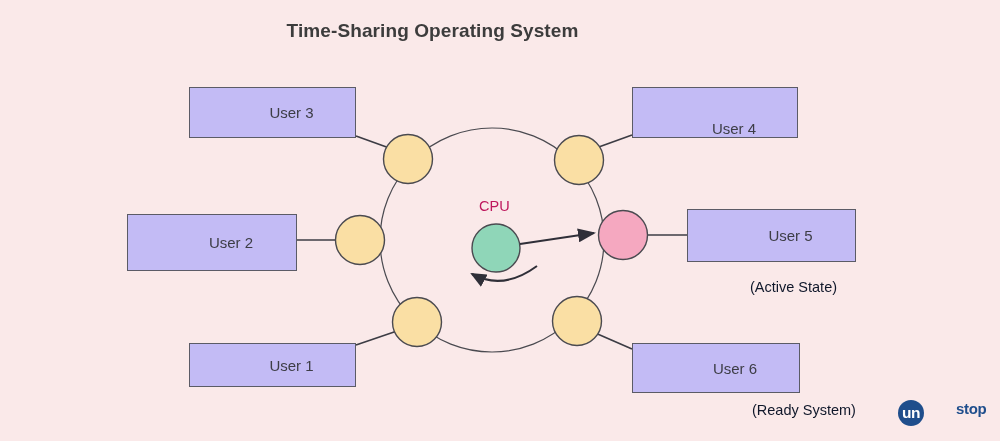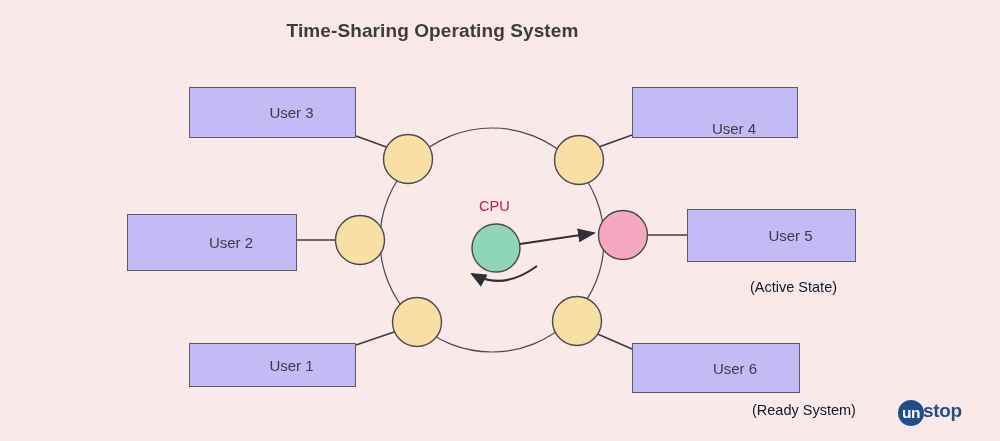--- a/index.html
+++ b/index.html
@@ -71,25 +71,26 @@
     color: #ffffff;
     font-size: 15.5px;
     font-weight: bold;
     display: flex;
     align-items: center;
     justify-content: center;
     letter-spacing: -0.4px;
     z-index: 2;
   }
   .logo-text {
-    font-size: 19px;
+    font-size: 15px;
     font-weight: bold;
     color: #1f4e8c;
     margin-left: -1px;
     letter-spacing: -0.3px;
+    padding-left: 33px;
   }
 </style>
 </head>
 <body>
 
 <svg id="canvas" viewBox="0 0 1000 441" xmlns="http://www.w3.org/2000/svg">
 
   <circle cx="492" cy="240" r="112" fill="none" stroke="#4a4a50" stroke-width="1.2"></circle>
 
   <line x1="356" y1="136" x2="392" y2="149" stroke="#3c3c44" stroke-width="1.7"></line>

